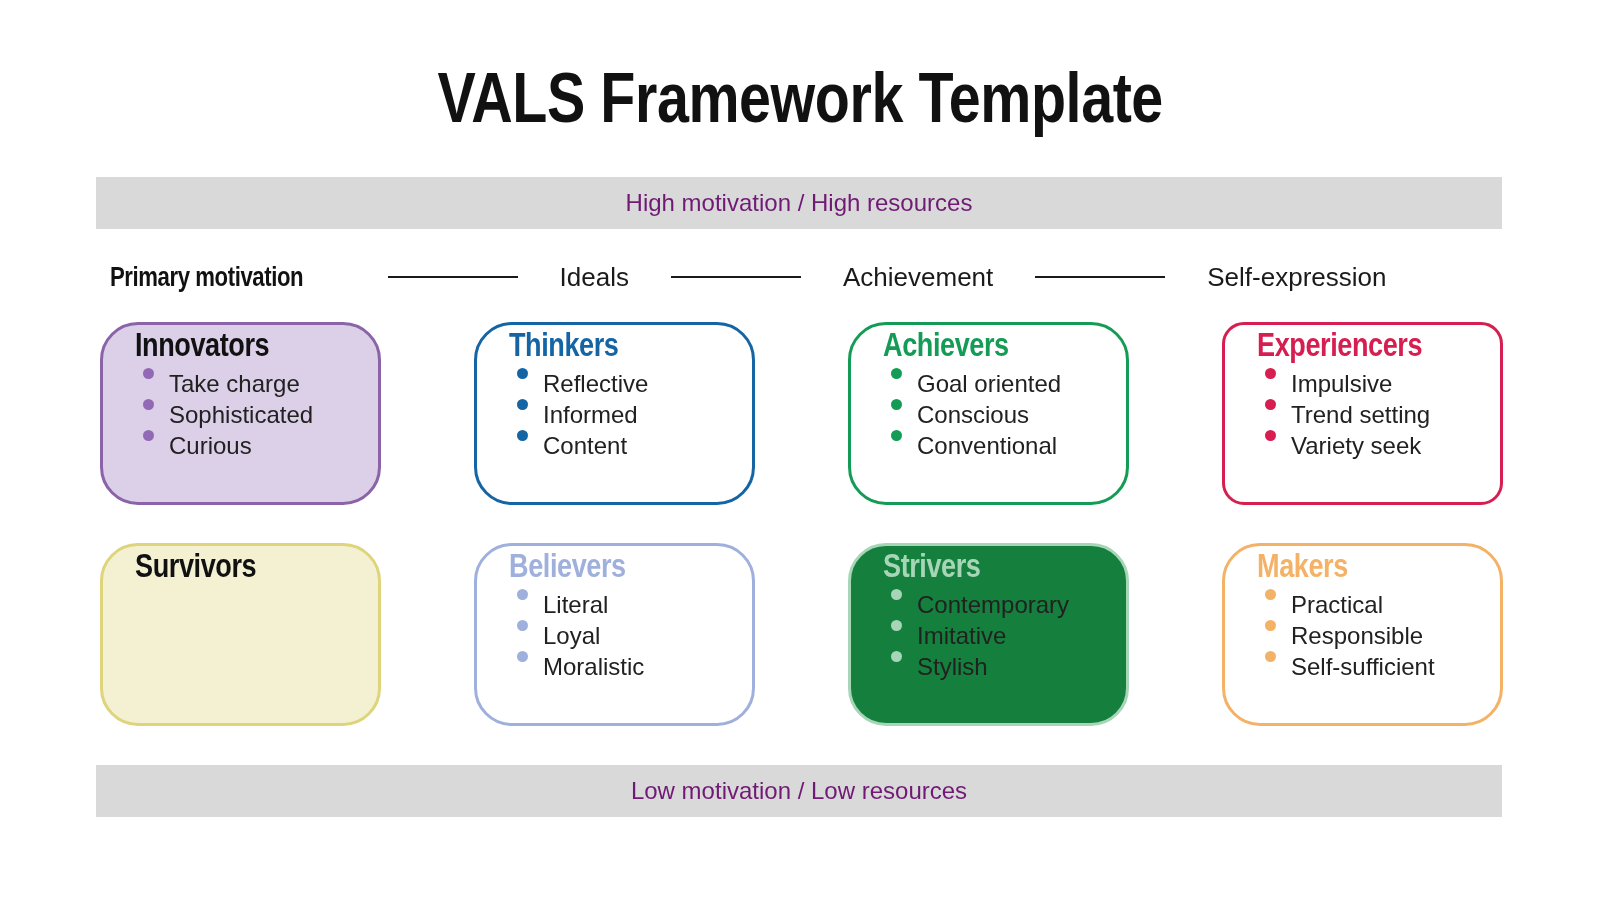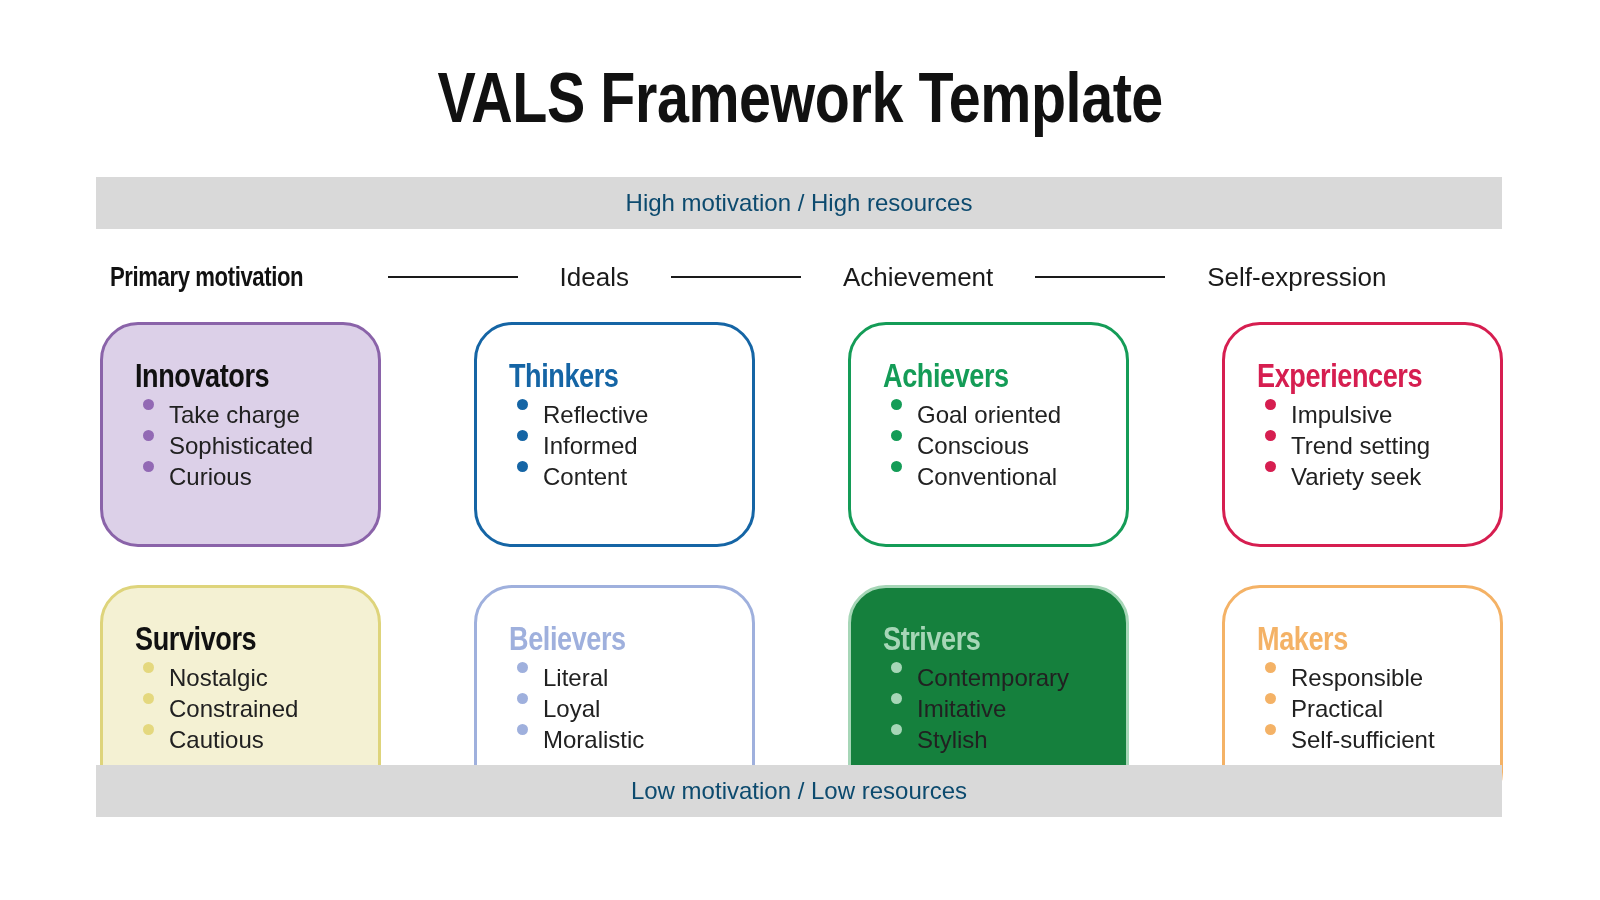--- a/index.html
+++ b/index.html
@@ -37,21 +37,21 @@
   .banner {
     position: absolute;
     left: 96px;
     width: 1406px;
     height: 52px;
     background: #d9d9d9;
     display: flex;
     align-items: center;
     justify-content: center;
     font-size: 24px;
-    color: #0c4a6e;
+    color: #701a75;
   }
   .banner.top { top: 177px; }
   .banner.bottom { top: 765px; }
 
   .axis {
     position: absolute;
     left: 96px;
     top: 256px;
     width: 1406px;
     height: 42px;
@@ -83,25 +83,25 @@
     left: 100px;
     top: 322px;
     display: grid;
     grid-template-columns: repeat(4, 281px);
     column-gap: 93px;
     row-gap: 38px;
   }
   .card {
     box-sizing: border-box;
     width: 281px;
-    height: 225px;
+    height: 183px;
     border: 3.5px solid #888888;
     border-radius: 38px;
     background: #ffffff;
-    padding: 32px 14px 0 32px;
+    padding: 1px 14px 0 32px;
   }
   .card-title {
     font-size: 33px;
     line-height: 38px;
     transform-origin: left center;
     margin-bottom: 4px;
   }
   .card-list {
     list-style: none;
     margin: 0;
@@ -197,54 +197,40 @@
             <span class="dot"></span>
             <span>Conscious</span>
           </li>
         <li class="trait">
             <span class="dot"></span>
             <span>Conventional</span>
           </li>
       </ul>
     </div>
 
-    <div class="card" style="border-color: rgb(214, 30, 80); background-color: rgb(255, 255, 255); --bullet: #d61e50;">
+    <div class="card" style="border-color: rgb(214, 30, 80); background-color: rgb(255, 255, 255); border-radius: 22px; --bullet: #d61e50;">
       <div class="condensed card-title" style="color: rgb(214, 30, 80);">Experiencers</div>
       <ul class="card-list">
         <li class="trait">
             <span class="dot"></span>
             <span>Impulsive</span>
           </li>
         <li class="trait">
             <span class="dot"></span>
             <span>Trend setting</span>
           </li>
         <li class="trait">
             <span class="dot"></span>
             <span>Variety seek</span>
           </li>
       </ul>
     </div>
 
     <div class="card" style="border-color: rgb(222, 212, 123); background-color: rgb(244, 241, 211); --bullet: #e4d87e;">
       <div class="condensed card-title" style="color: rgb(17, 17, 17);">Survivors</div>
-      <ul class="card-list">
-        <li class="trait">
-            <span class="dot"></span>
-            <span>Nostalgic</span>
-          </li>
-        <li class="trait">
-            <span class="dot"></span>
-            <span>Constrained</span>
-          </li>
-        <li class="trait">
-            <span class="dot"></span>
-            <span>Cautious</span>
-          </li>
-      </ul>
     </div>
 
     <div class="card" style="border-color: rgb(159, 176, 221); background-color: rgb(255, 255, 255); --bullet: #9fb0dd;">
       <div class="condensed card-title" style="color: rgb(159, 176, 221);">Believers</div>
       <ul class="card-list">
         <li class="trait">
             <span class="dot"></span>
             <span>Literal</span>
           </li>
         <li class="trait">
@@ -274,25 +260,25 @@
             <span>Stylish</span>
           </li>
       </ul>
     </div>
 
     <div class="card" style="border-color: rgb(244, 178, 102); background-color: rgb(255, 255, 255); --bullet: #f4b266;">
       <div class="condensed card-title" style="color: rgb(244, 178, 102);">Makers</div>
       <ul class="card-list">
         <li class="trait">
             <span class="dot"></span>
+            <span>Practical</span>
+          </li>
+        <li class="trait">
+            <span class="dot"></span>
             <span>Responsible</span>
-          </li>
-        <li class="trait">
-            <span class="dot"></span>
-            <span>Practical</span>
           </li>
         <li class="trait">
             <span class="dot"></span>
             <span>Self-sufficient</span>
           </li>
       </ul>
     </div>
 
   </div>
 

